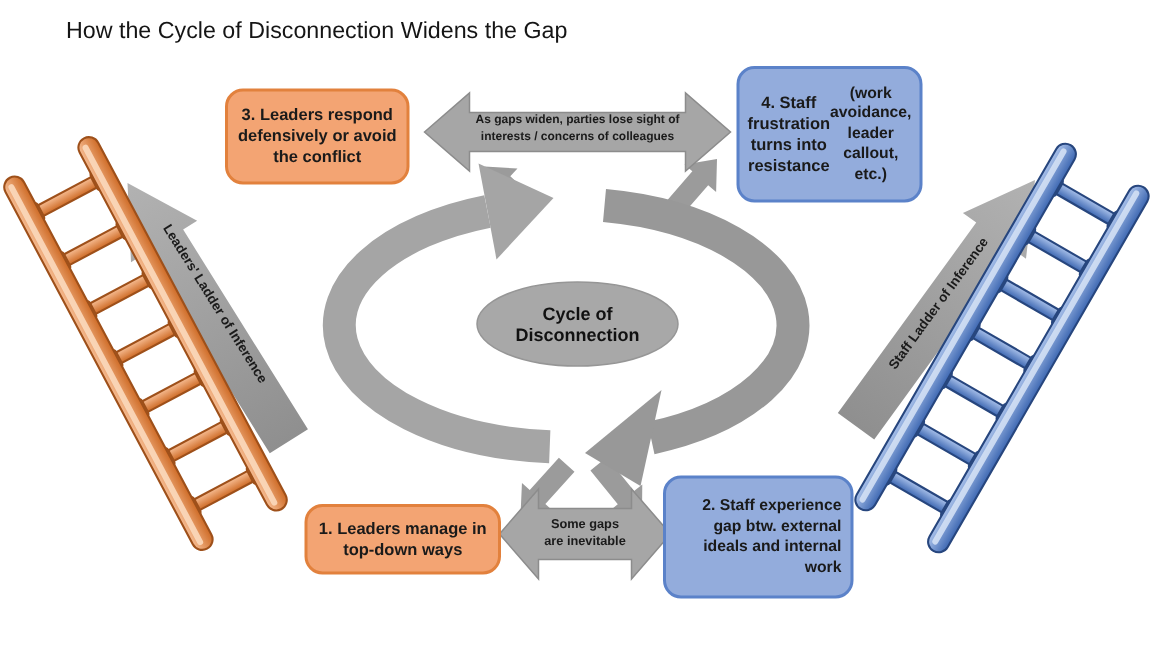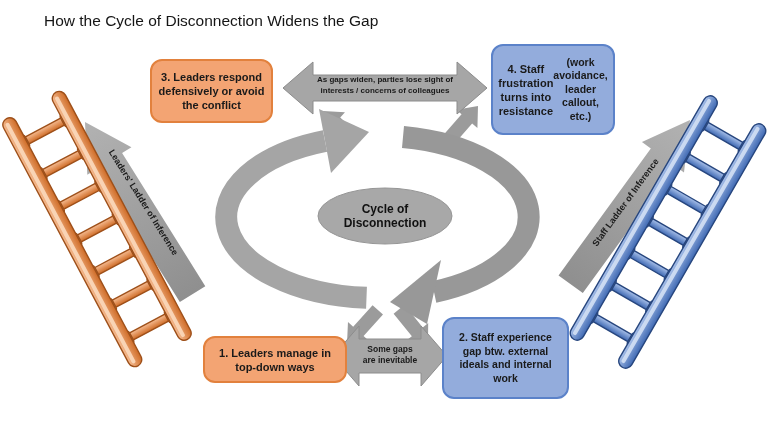--- a/index.html
+++ b/index.html
@@ -10,22 +10,22 @@
   .title{position:absolute;left:44px;top:12px;font-size:15.5px;font-weight:normal;color:#151515;
          white-space:nowrap;}
   .dbox{position:absolute;border-radius:12px;display:flex;flex-direction:row;
         align-items:center;justify-content:center;text-align:center;
         font-weight:bold;color:#1a1a1a;box-sizing:border-box;padding:0 6px;}
   .dbox.orange{background:#F3A473;border:2px solid #E2813D;}
   .dbox.blue{background:#93ACDC;border:2px solid #5B82C9;}
   .box3{left:150px;top:59px;width:123px;height:64px;font-size:11px;line-height:14px;}
   .box4{left:491px;top:44px;width:124px;height:91px;font-size:11px;line-height:14px;}
   .box4 .sub{font-size:10.5px;line-height:13.5px;}
-  .box1{left:203px;top:336px;width:144px;height:47px;font-size:11px;line-height:14px;}
-  .box2{left:442px;top:317px;width:127px;height:82px;font-size:10.5px;line-height:13.5px;}
+  .box1{left:203px;top:336px;width:131px;height:47px;font-size:11px;line-height:14px;}
+  .box2{left:442px;top:317px;width:127px;height:82px;font-size:10.5px;line-height:13.5px;text-align:right;}
   .alabel{position:absolute;text-align:center;font-weight:bold;color:#1a1a1a;}
   .toplabel{left:295px;top:75px;width:180px;font-size:8px;line-height:10.5px;}
   .bottomlabel{left:345px;top:344px;width:90px;font-size:8.5px;line-height:11px;}
   .centerlabel{left:330px;top:203px;width:110px;font-size:12px;line-height:13.5px;
                font-weight:bold;color:#111;position:absolute;text-align:center;}
   .line{display:block;}
 </style>
 </head>
 <body>
 

